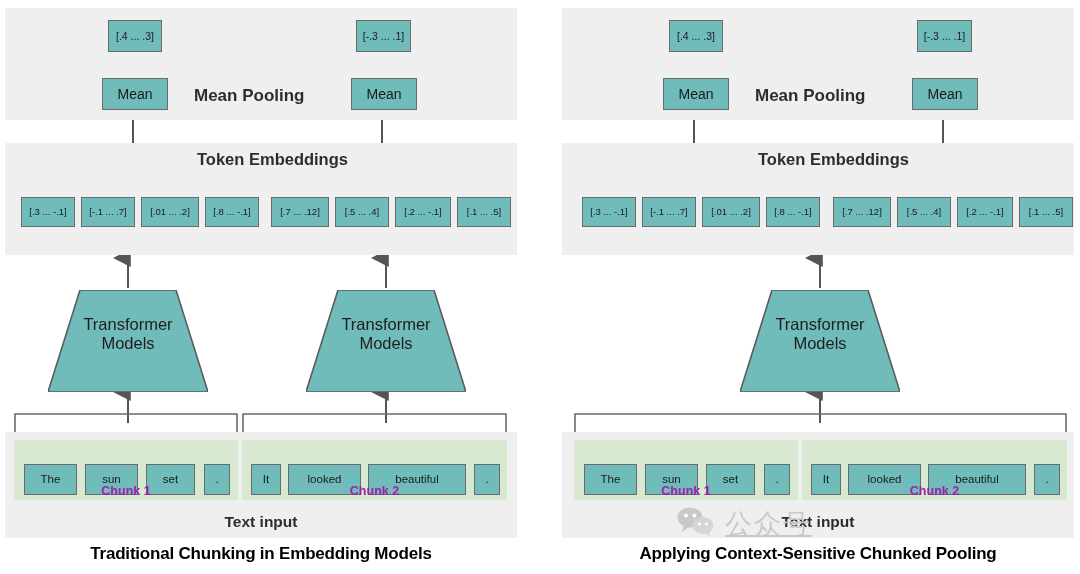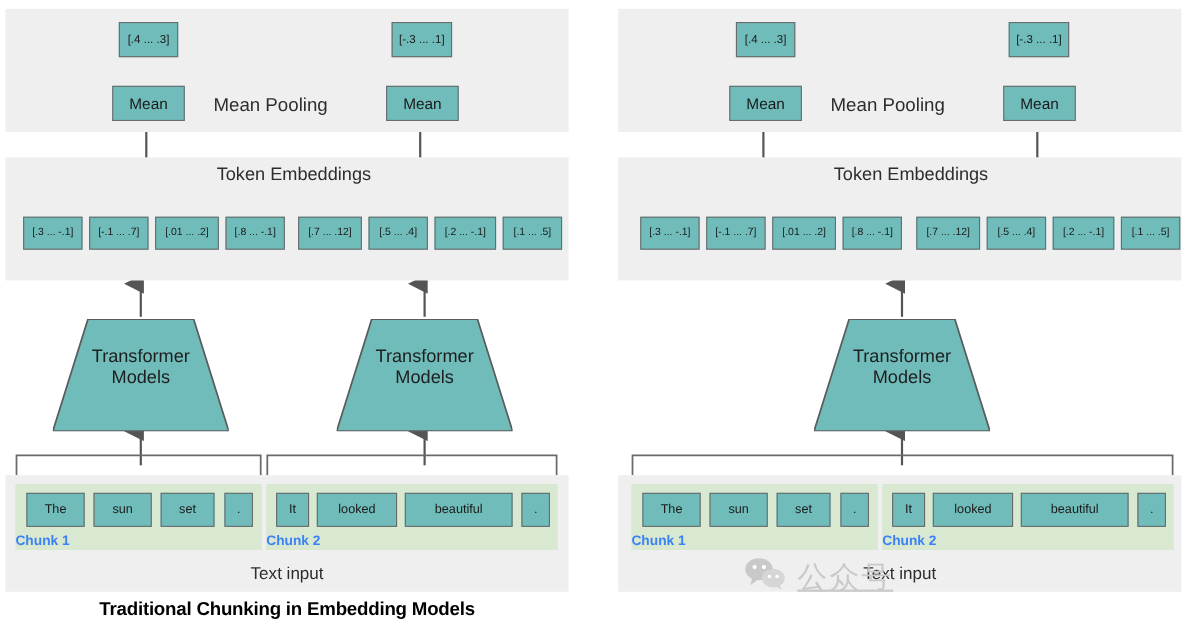--- a/index.html
+++ b/index.html
@@ -31,44 +31,45 @@
     background: #6fbcba;
     border: 1.6px solid #6b6b6b;
     display: flex; align-items: center; justify-content: center;
     color: #1a1a1a;
     white-space: nowrap;
     line-height: 1;
   }
   .vecbox   { font-size: 10.5px; }
   .meanbox  { font-size: 14px; }
   .embbox   { font-size: 9.5px; }
-  .tokbox   { font-size: 11.5px; }
+  .tokbox   { font-size: 11.5px; margin-top: 16px; }
 
   
   .band-label {
     position: absolute;
     font-size: 17px;
     color: #2d2d2d;
     white-space: nowrap;
+    font-weight: bold;
   }
   .tokens-label { font-size: 16.5px; margin-left: 40px; }
   .textinput-label { font-size: 15.5px; }
 
   
   .chunkstrip {
     position: absolute;
     background: #d9e8d0;
     top: 440px; height: 60px;
   }
   .chunk-caption {
     position: absolute;
     font-size: 12.5px; font-weight: bold;
-    color: #3b82f6;
+    color: #a21caf;
     white-space: nowrap;
-    text-align: left;
+    text-align: center;
   }
 
   
   .trap { position: absolute; }
   .trap svg { display: block; }
   .trap-label {
     position: absolute;
     width: 100%;
     text-align: center;
     font-size: 16.5px;
@@ -271,20 +272,21 @@
     <div class="tbox tokbox" style="left:249px; top:448px; width:30px; height:31px;">It</div>
     <div class="tbox tokbox" style="left:286px; top:448px; width:73px; height:31px;">looked</div>
     <div class="tbox tokbox" style="left:366px; top:448px; width:98px; height:31px;">beautiful</div>
     <div class="tbox tokbox" style="left:472px; top:448px; width:26px; height:31px;">.</div>
 
     <div class="chunk-caption" style="left:12px; top:484px; width:224px;">Chunk 1</div>
     <div class="chunk-caption" style="left:240px; top:484px; width:265px;">Chunk 2</div>
 
     <div class="band-label textinput-label" style="left:0; top:513px; width:512px; text-align:center;">Text input</div>
 
+    <div class="panel-title">Applying Context-Sensitive Chunked Pooling</div>
   </div>
 
   <div id="watermark">
     <span>
       <svg width="40" height="30" viewBox="0 0 40 30">
         <ellipse cx="14" cy="11.5" rx="12.5" ry="10" fill="#c9c9c9"></ellipse>
         <polygon points="8,19 6,26 13,21" fill="#c9c9c9"></polygon>
         <circle cx="10" cy="9.5" r="1.9" fill="#ffffff"></circle>
         <circle cx="18.5" cy="9.5" r="1.9" fill="#ffffff"></circle>
         <ellipse cx="27" cy="19.5" rx="10.5" ry="8.5" fill="#d6d6d6"></ellipse>

